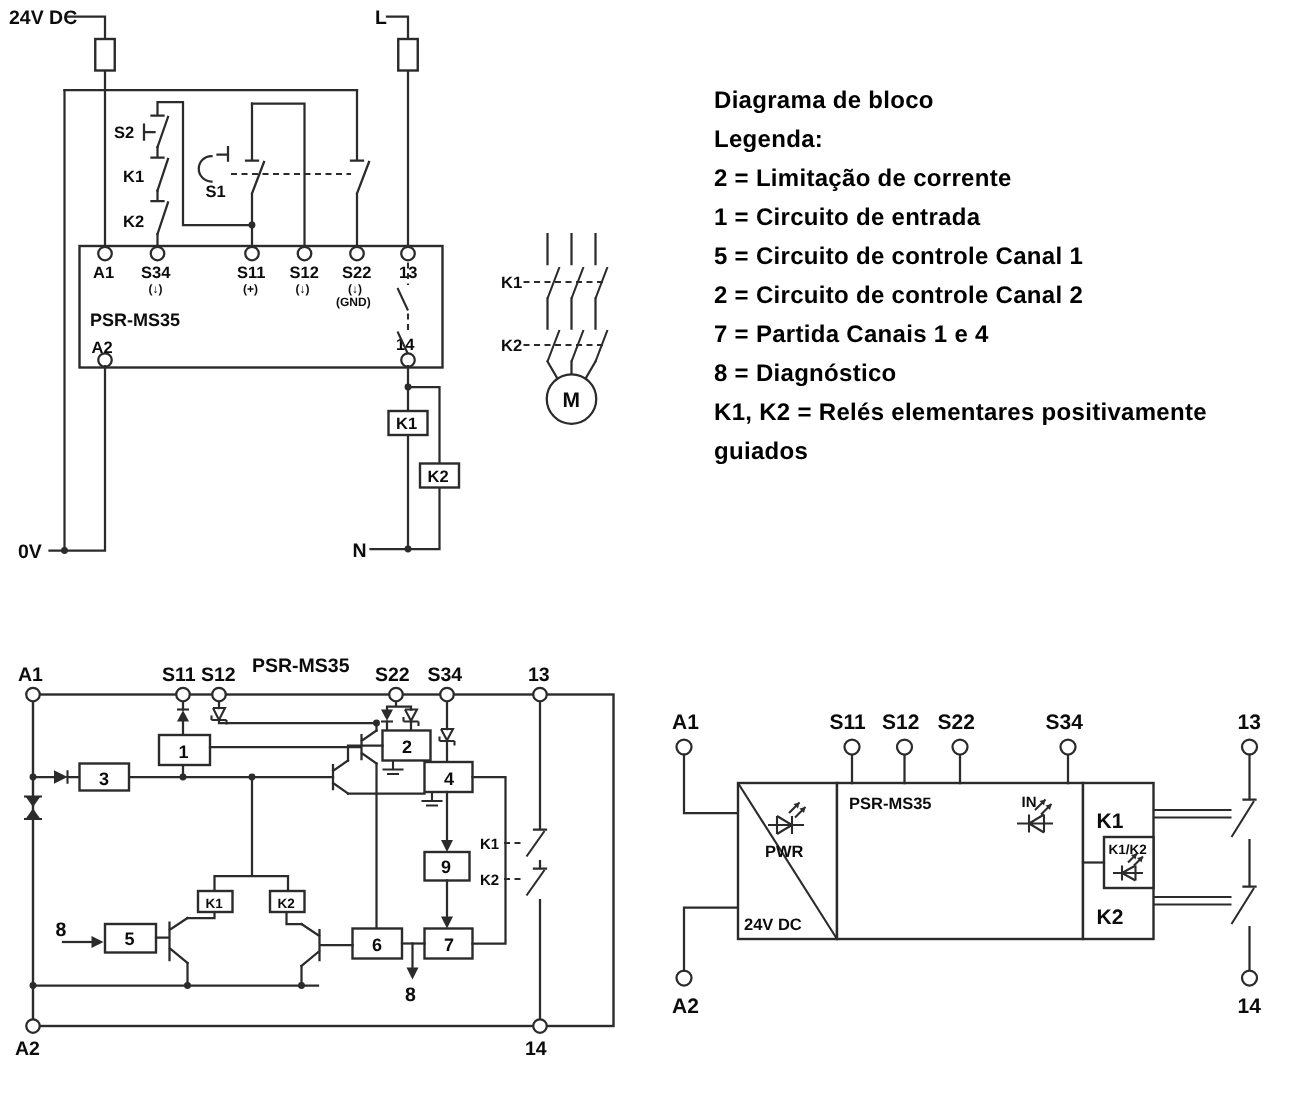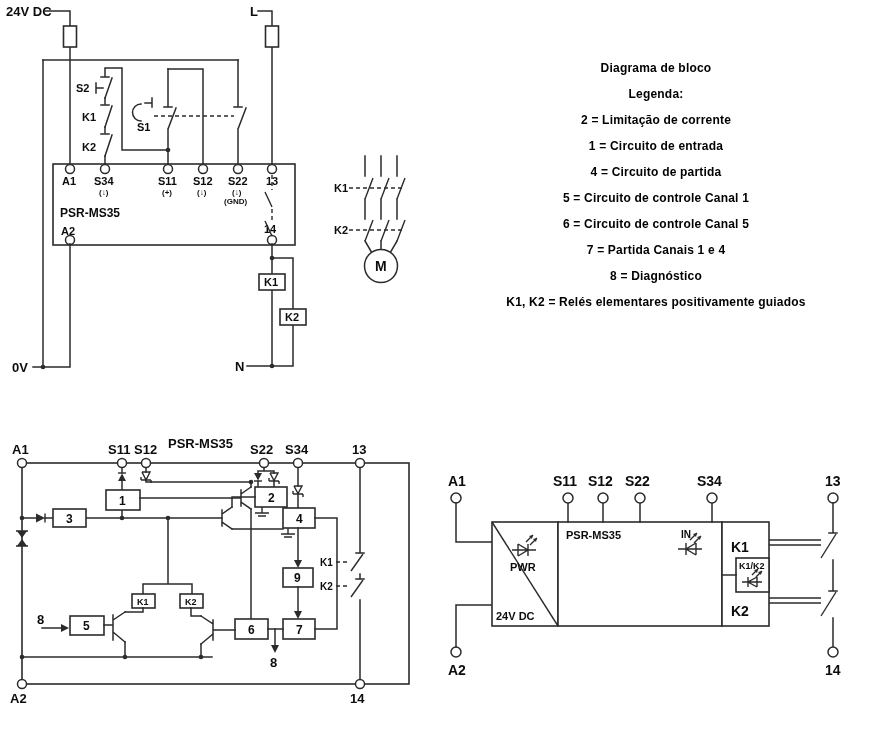--- a/index.html
+++ b/index.html
@@ -1,20 +1,20 @@
 <!DOCTYPE html>
 <html><head>
 <meta charset="utf-8">
 <style>
   html,body{margin:0;padding:0;background:#fff;}
   .page{position:relative;width:874px;height:742px;background:#fff;overflow:hidden;
         font-family:"Liberation Sans",sans-serif;}
   .page svg{position:absolute;}
-  .legend{position:absolute;left:460px;top:55px;width:392px;color:#000;
-          font-weight:bold;font-size:12px;line-height:26px;letter-spacing:.2px;text-align:center;}
+  .legend{position:absolute;left:476px;top:55px;width:392px;color:#000;
+          font-weight:bold;font-size:16px;line-height:26px;letter-spacing:.2px;}
   .legend div{white-space:normal;}
   
   .w{stroke:#2b2b2b;fill:none;stroke-width:1.5;stroke-linecap:square;stroke-linejoin:miter;}
   .w2{stroke:#2b2b2b;fill:none;stroke-width:1.4;}
   .dash{stroke:#2b2b2b;fill:none;stroke-width:1.4;stroke-dasharray:4 3;}
   .bx{fill:#fff;stroke:#2b2b2b;stroke-width:1.6;}
   .tc{fill:#fff;stroke:#2b2b2b;stroke-width:1.5;}
   .dot{fill:#2b2b2b;stroke:none;}
   .fill{fill:#2b2b2b;stroke:none;}
   .t{font-family:"Liberation Sans",sans-serif;font-weight:bold;fill:#0c0c0c;}
@@ -127,23 +127,22 @@
       <circle class="tc" cx="381" cy="266" r="16.5"></circle>
       <text class="t t14" x="375" y="271">M</text>
     </g>
   </svg>
 
   <div class="legend">
     <div>Diagrama de bloco</div>
     <div>Legenda:</div>
     <div>2 = Limitação de corrente</div>
     <div>1 = Circuito de entrada</div>
-    <div>4 = Circuito de partida</div>
     <div>5 = Circuito de controle Canal 1</div>
-    <div>6 = Circuito de controle Canal 5</div>
+    <div>2 = Circuito de controle Canal 2</div>
     <div>7 = Partida Canais 1 e 4</div>
     <div>8 = Diagnóstico</div>
     <div>K1, K2 = Relés elementares positivamente guiados</div>
   </div>
 
   <svg style="left:0;top:430px" width="440" height="312" viewBox="0 0 440 312">
     <rect class="bx" x="22" y="33" width="387" height="221"></rect>
 
     <text class="t t13" x="12" y="24">A1</text>
     <text class="t t13" x="108" y="24">S11</text>

